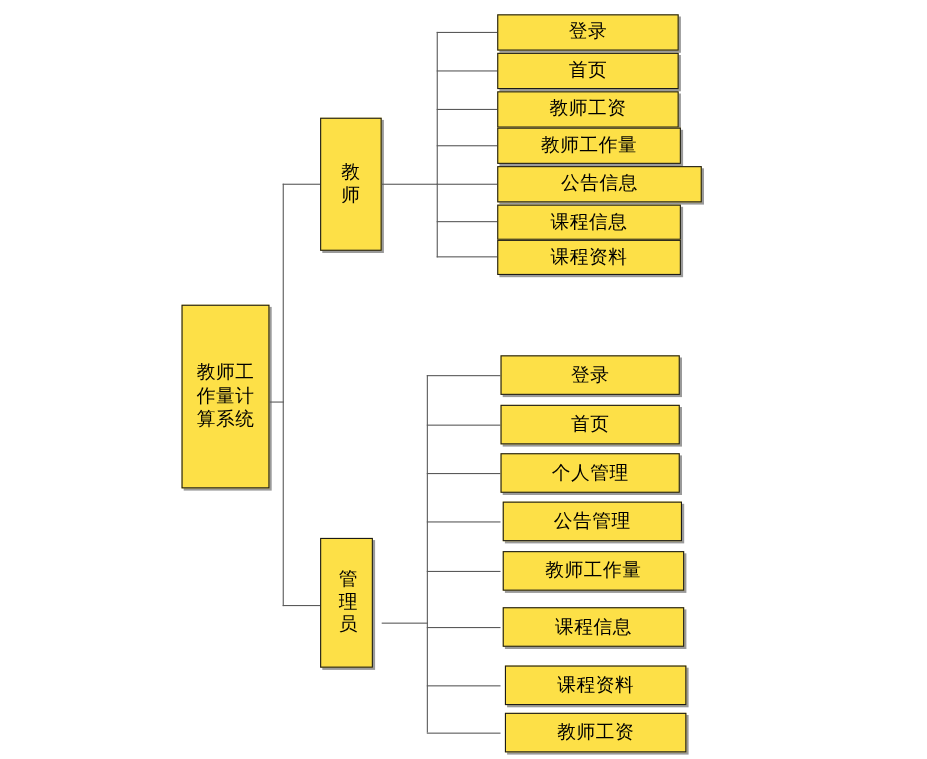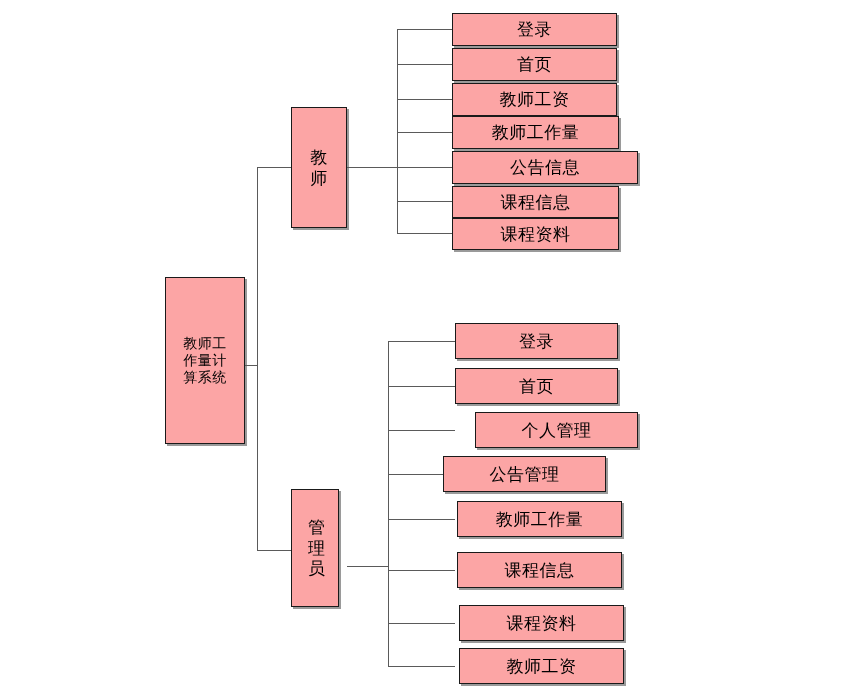--- a/index.html
+++ b/index.html
@@ -24,41 +24,41 @@
     position: absolute;
     background: #5a5a5a;
   }
   .line.h { height: 1px; }
   .line.v { width: 1px; }
 
   
   .node {
     position: absolute;
     box-sizing: border-box;
-    background: #fca5a5;
+    background: #fde047;
     border: 1px solid #1a1a1a;
     box-shadow: 2px 2px 0 0 #9a9a9a;
     display: flex;
     align-items: center;
     justify-content: center;
     text-align: center;
     color: #000000;
     font-family: "DejaVu Serif", "Liberation Serif", serif;
     line-height: 1.22;
     letter-spacing: 0.5px;
   }
   .node-label {
     display: block;
     width: 100%;
     white-space: pre-line;
   }
 
   
   .node.root {
-    font-size: 14px;
+    font-size: 17px;
     padding: 0 6px;
   }
   
   .node.role {
     font-size: 17px;
     padding: 0 16px;
   }
   
   .node.leaf {
     font-size: 17px;
@@ -136,24 +136,24 @@
   <div class="line h" style="left:388px; top:570px; width:67px;"></div>
   <div class="line h" style="left:388px; top:623px; width:67px;"></div>
   <div class="line h" style="left:388px; top:666px; width:67px;"></div>
 
   <div class="node leaf" style="left:455px; top:323px; width:163px; height:36px;">
     <span class="node-label">登录</span>
   </div>
   <div class="node leaf" style="left:455px; top:368px; width:163px; height:36px;">
     <span class="node-label">首页</span>
   </div>
-  <div class="node leaf" style="left:475px; top:412px; width:163px; height:36px;">
+  <div class="node leaf" style="left:455px; top:412px; width:163px; height:36px;">
     <span class="node-label">个人管理</span>
   </div>
-  <div class="node leaf" style="left:443px; top:456px; width:163px; height:36px;">
+  <div class="node leaf" style="left:457px; top:456px; width:163px; height:36px;">
     <span class="node-label">公告管理</span>
   </div>
   <div class="node leaf" style="left:457px; top:501px; width:165px; height:36px;">
     <span class="node-label">教师工作量</span>
   </div>
   <div class="node leaf" style="left:457px; top:552px; width:165px; height:36px;">
     <span class="node-label">课程信息</span>
   </div>
   <div class="node leaf" style="left:459px; top:605px; width:165px; height:36px;">
     <span class="node-label">课程资料</span>

